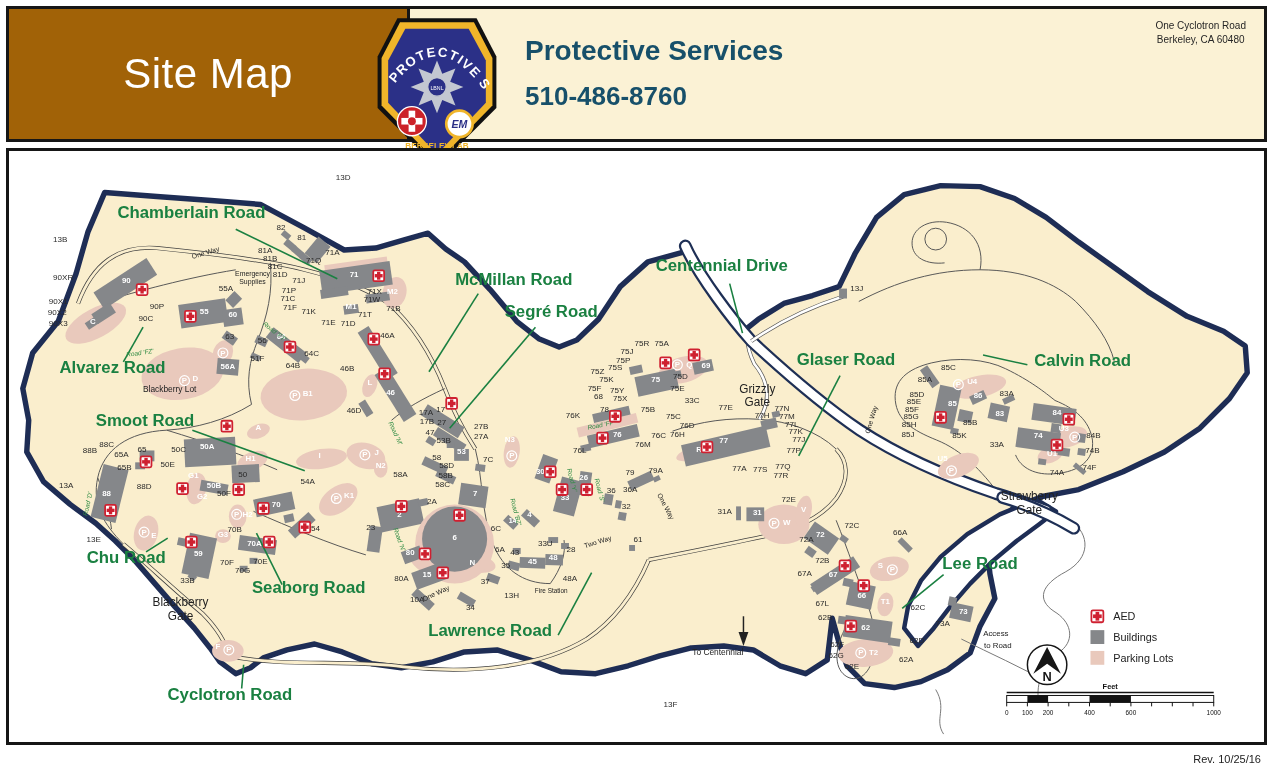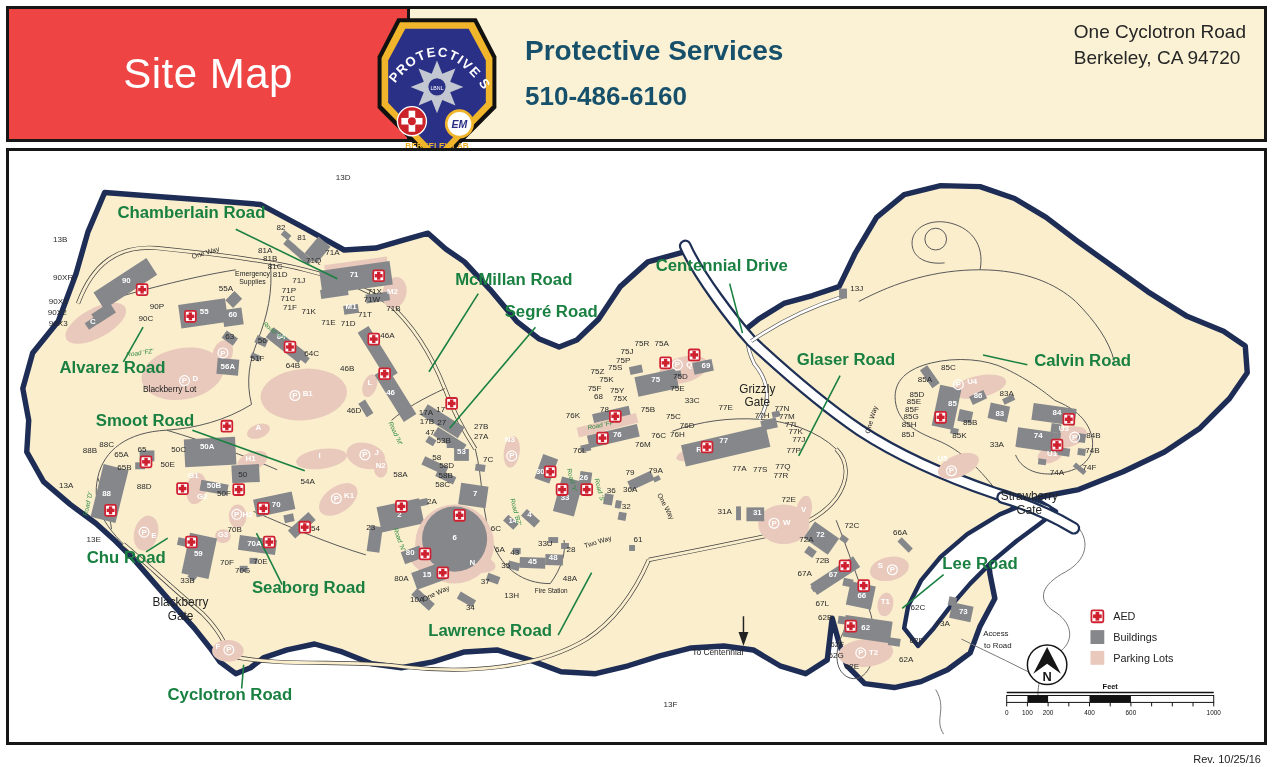--- a/index.html
+++ b/index.html
@@ -1,24 +1,24 @@
 <!DOCTYPE html>
 <html><head>
 <meta charset="utf-8">
 <style>
   html,body{margin:0;padding:0;background:#fff;}
   .page{position:relative;width:1273px;height:767px;background:#fff;font-family:"Liberation Sans",sans-serif;overflow:hidden;}
   .header{position:absolute;left:6px;top:6px;right:6px;height:136px;background:#fbf2d5;border:3px solid #161616;box-sizing:border-box;}
-  .title-box{position:absolute;left:-3px;top:-3px;bottom:-3px;width:404px;background:#ef4444;border:3px solid #161616;box-sizing:border-box;display:flex;align-items:center;justify-content:center;}
+  .title-box{position:absolute;left:-3px;top:-3px;bottom:-3px;width:404px;background:#a16207;border:3px solid #161616;box-sizing:border-box;display:flex;align-items:center;justify-content:center;}
   .title-box span{color:#fff;font-size:42px;letter-spacing:.5px;}
   .badge-wrap{position:absolute;left:362px;top:4px;width:132px;height:126px;}
   .org-block{position:absolute;left:516px;top:26px;color:#17506a;}
   .org-name{font-size:28px;font-weight:600;}
   .org-phone{font-size:26px;font-weight:600;margin-top:14px;}
-  .addr{position:absolute;right:18px;top:10px;text-align:left;color:#262626;font-size:19px;line-height:1.35;}
+  .addr{position:absolute;right:18px;top:10px;text-align:center;color:#262626;font-size:10px;line-height:1.35;}
   .map-frame{position:absolute;left:6px;top:148px;right:6px;height:597px;border:3px solid #161616;box-sizing:border-box;background:#fff;}
   .map-frame svg{display:block;width:100%;height:100%;}
   .rev{position:absolute;right:12px;bottom:2px;font-size:11px;color:#222;}
   
   text{font-family:"Liberation Sans",sans-serif;}
   .bld{fill:#85878a;}
   .pk{fill:#e9c9bc;}
   .lblD{font-size:8.2px;fill:#2a2a2a;text-anchor:middle;}
   .lblW{font-size:8px;font-weight:bold;fill:#ffffff;text-anchor:middle;}
   .lblG{font-size:17px;font-weight:600;fill:#1a8041;text-anchor:middle;}
@@ -61,25 +61,25 @@
         <rect x="28.5" y="74" width="5" height="16" fill="#fff"></rect>
         <rect x="23" y="79.5" width="16" height="5" fill="#fff"></rect>
         <circle cx="31" cy="82" r="3" fill="#cc2229"></circle>
         <circle cx="67" cy="84" r="10" fill="#fff" stroke="#f0b52a" stroke-width="2"></circle>
         <text x="67" y="87.5" font-size="8" font-weight="bold" font-style="italic" fill="#2b3087" text-anchor="middle">EM</text>
         <text x="50" y="103" font-size="6.2" font-weight="bold" fill="#f0b52a" text-anchor="middle">BERKELEY LAB</text>
       </svg>
     </div>
     <div class="org-block">
       <div class="org-name">Protective Services</div>
-      <div class="org-phone">510-486-6160</div>
+      <div class="org-phone">510-486-8760</div>
     </div>
     <div class="addr">
       <div>One Cyclotron Road</div>
-      <div>Berkeley, CA 94720</div>
+      <div>Berkeley, CA 60480</div>
     </div>
   </div>
 
   <div class="map-frame">
     <svg id="map-svg" viewBox="0 148 1273 597" preserveAspectRatio="none">
 
       <g>
         <polygon fill="#faeecd" stroke="#1e2d55" stroke-width="5.5" stroke-linejoin="round" points="
           97,190 150,194 205,198 255,202 300,226 340,248 372,246 400,238 425,231 443,247 462,260 488,288 515,320
           538,338 558,346 576,339 598,318 620,285 648,260 685,250 705,272 726,305 745,330 760,318 786,302 815,294

